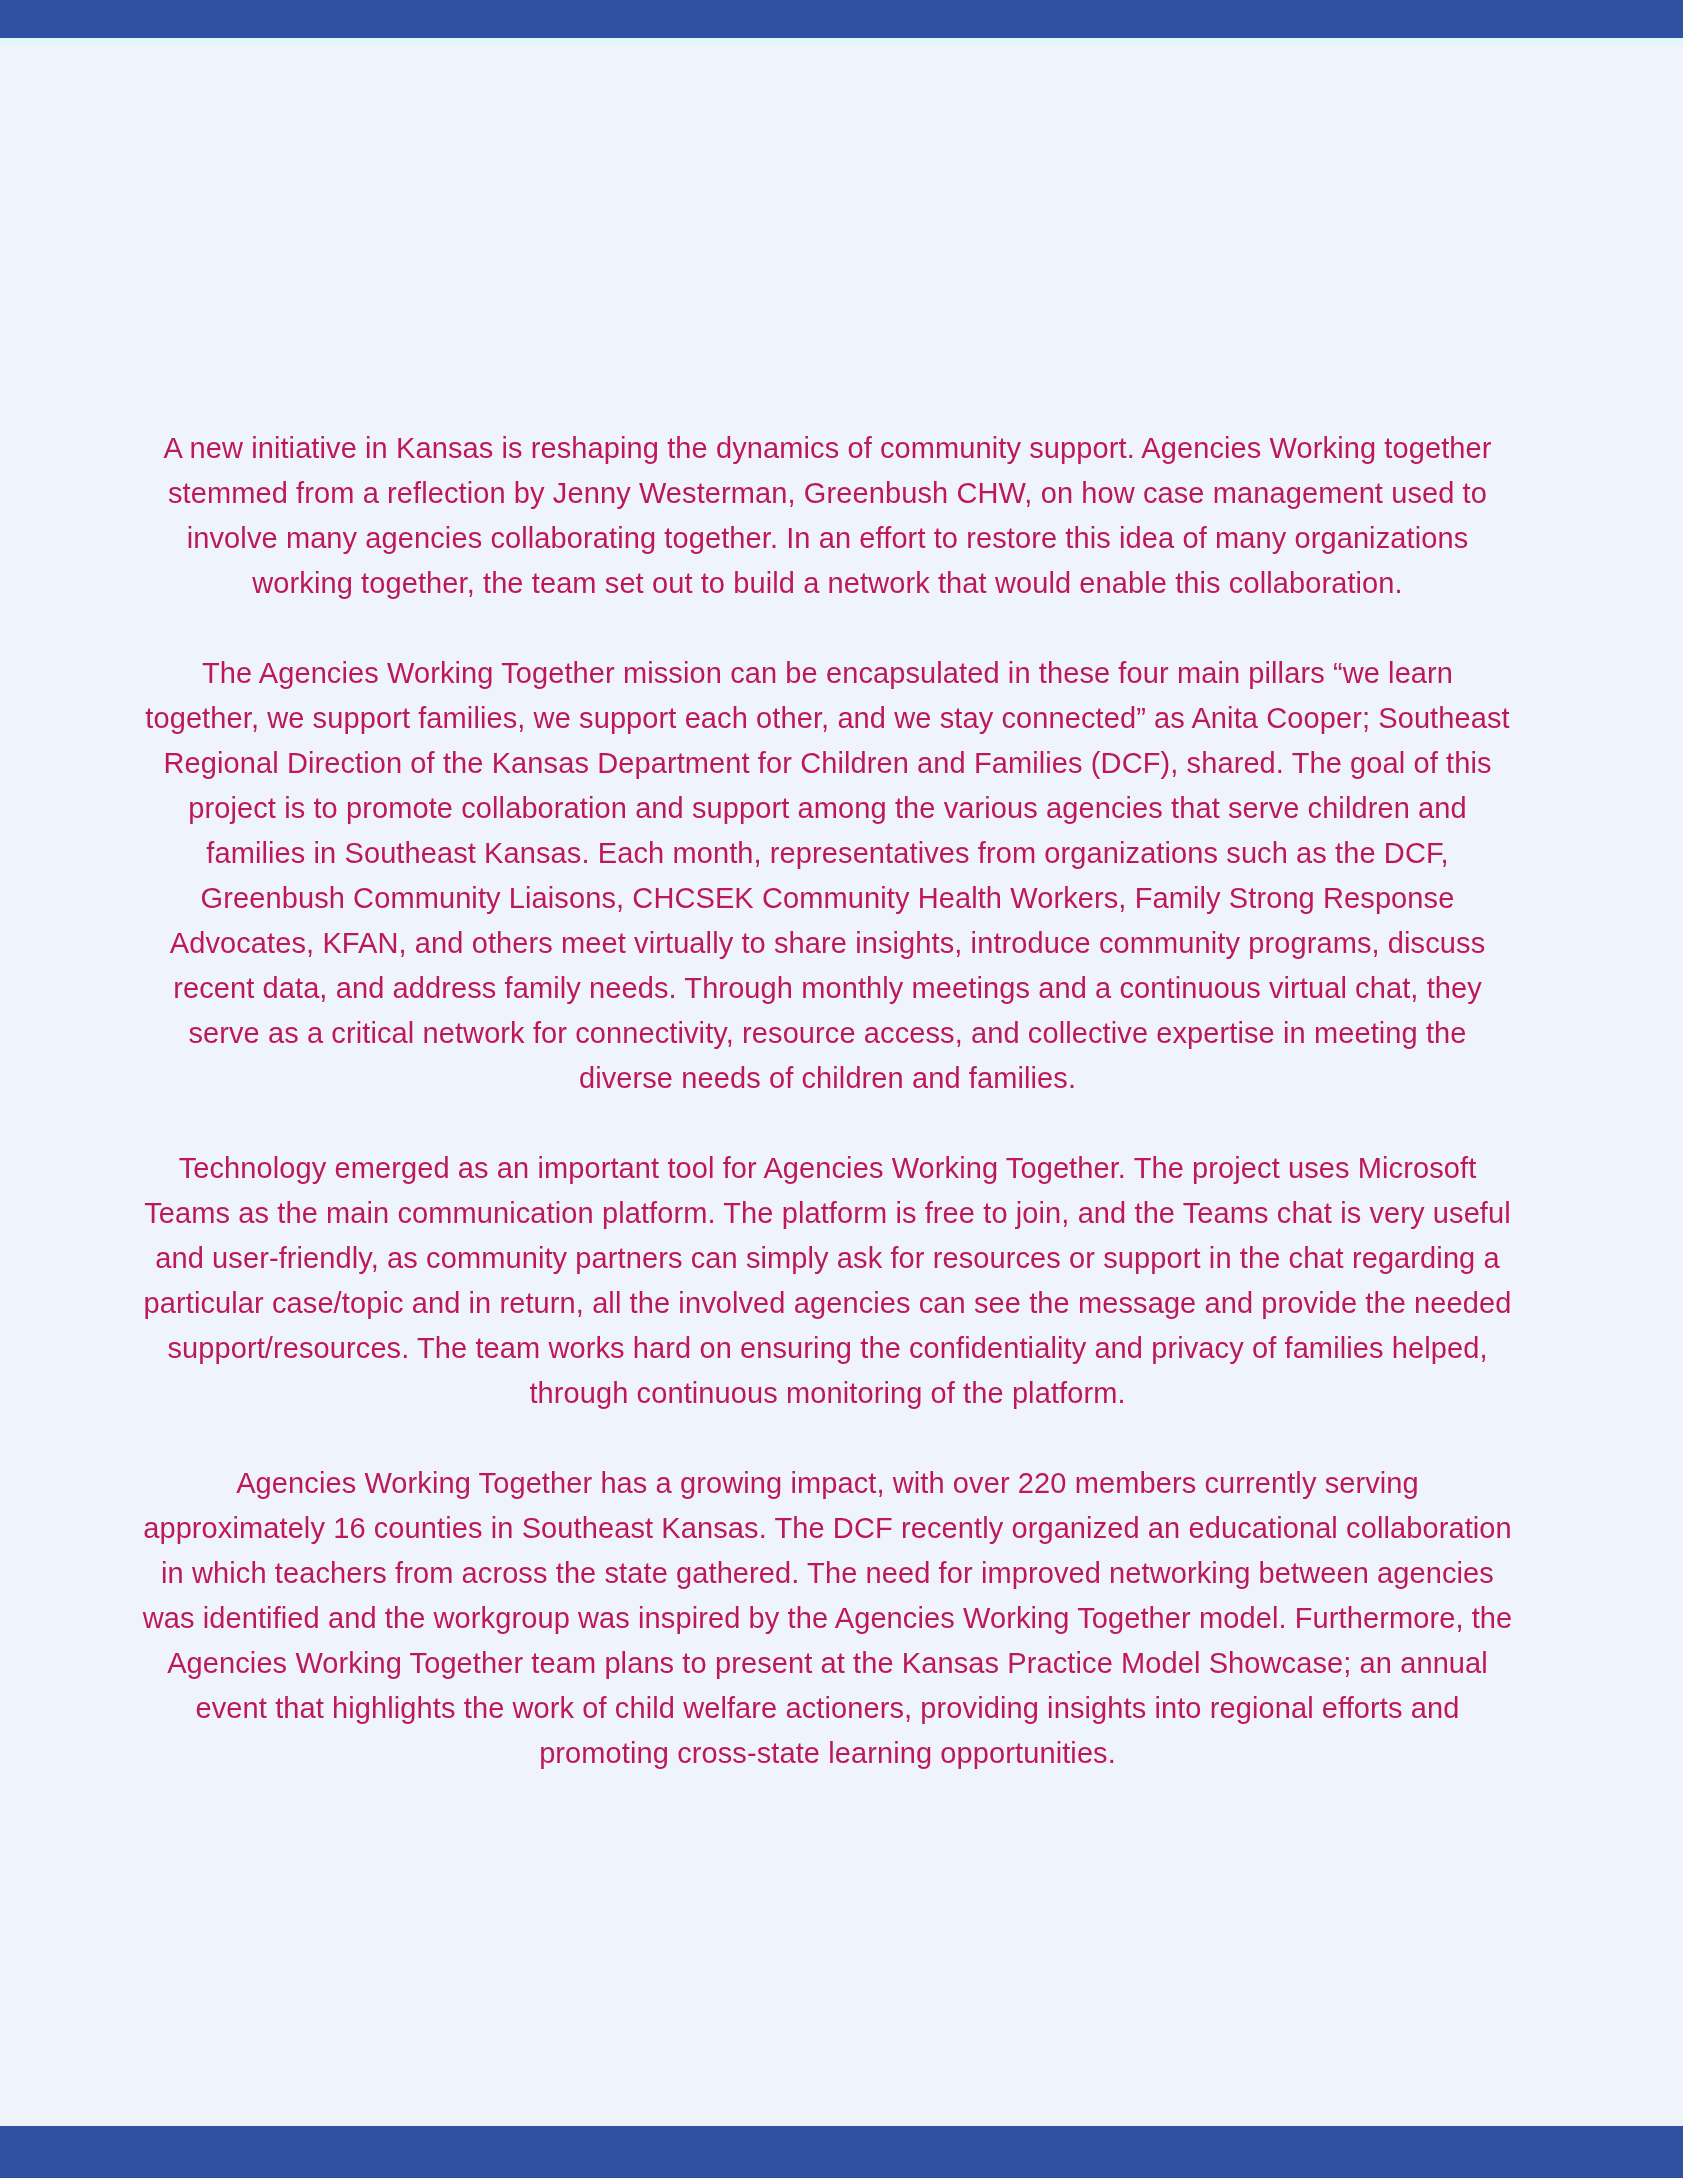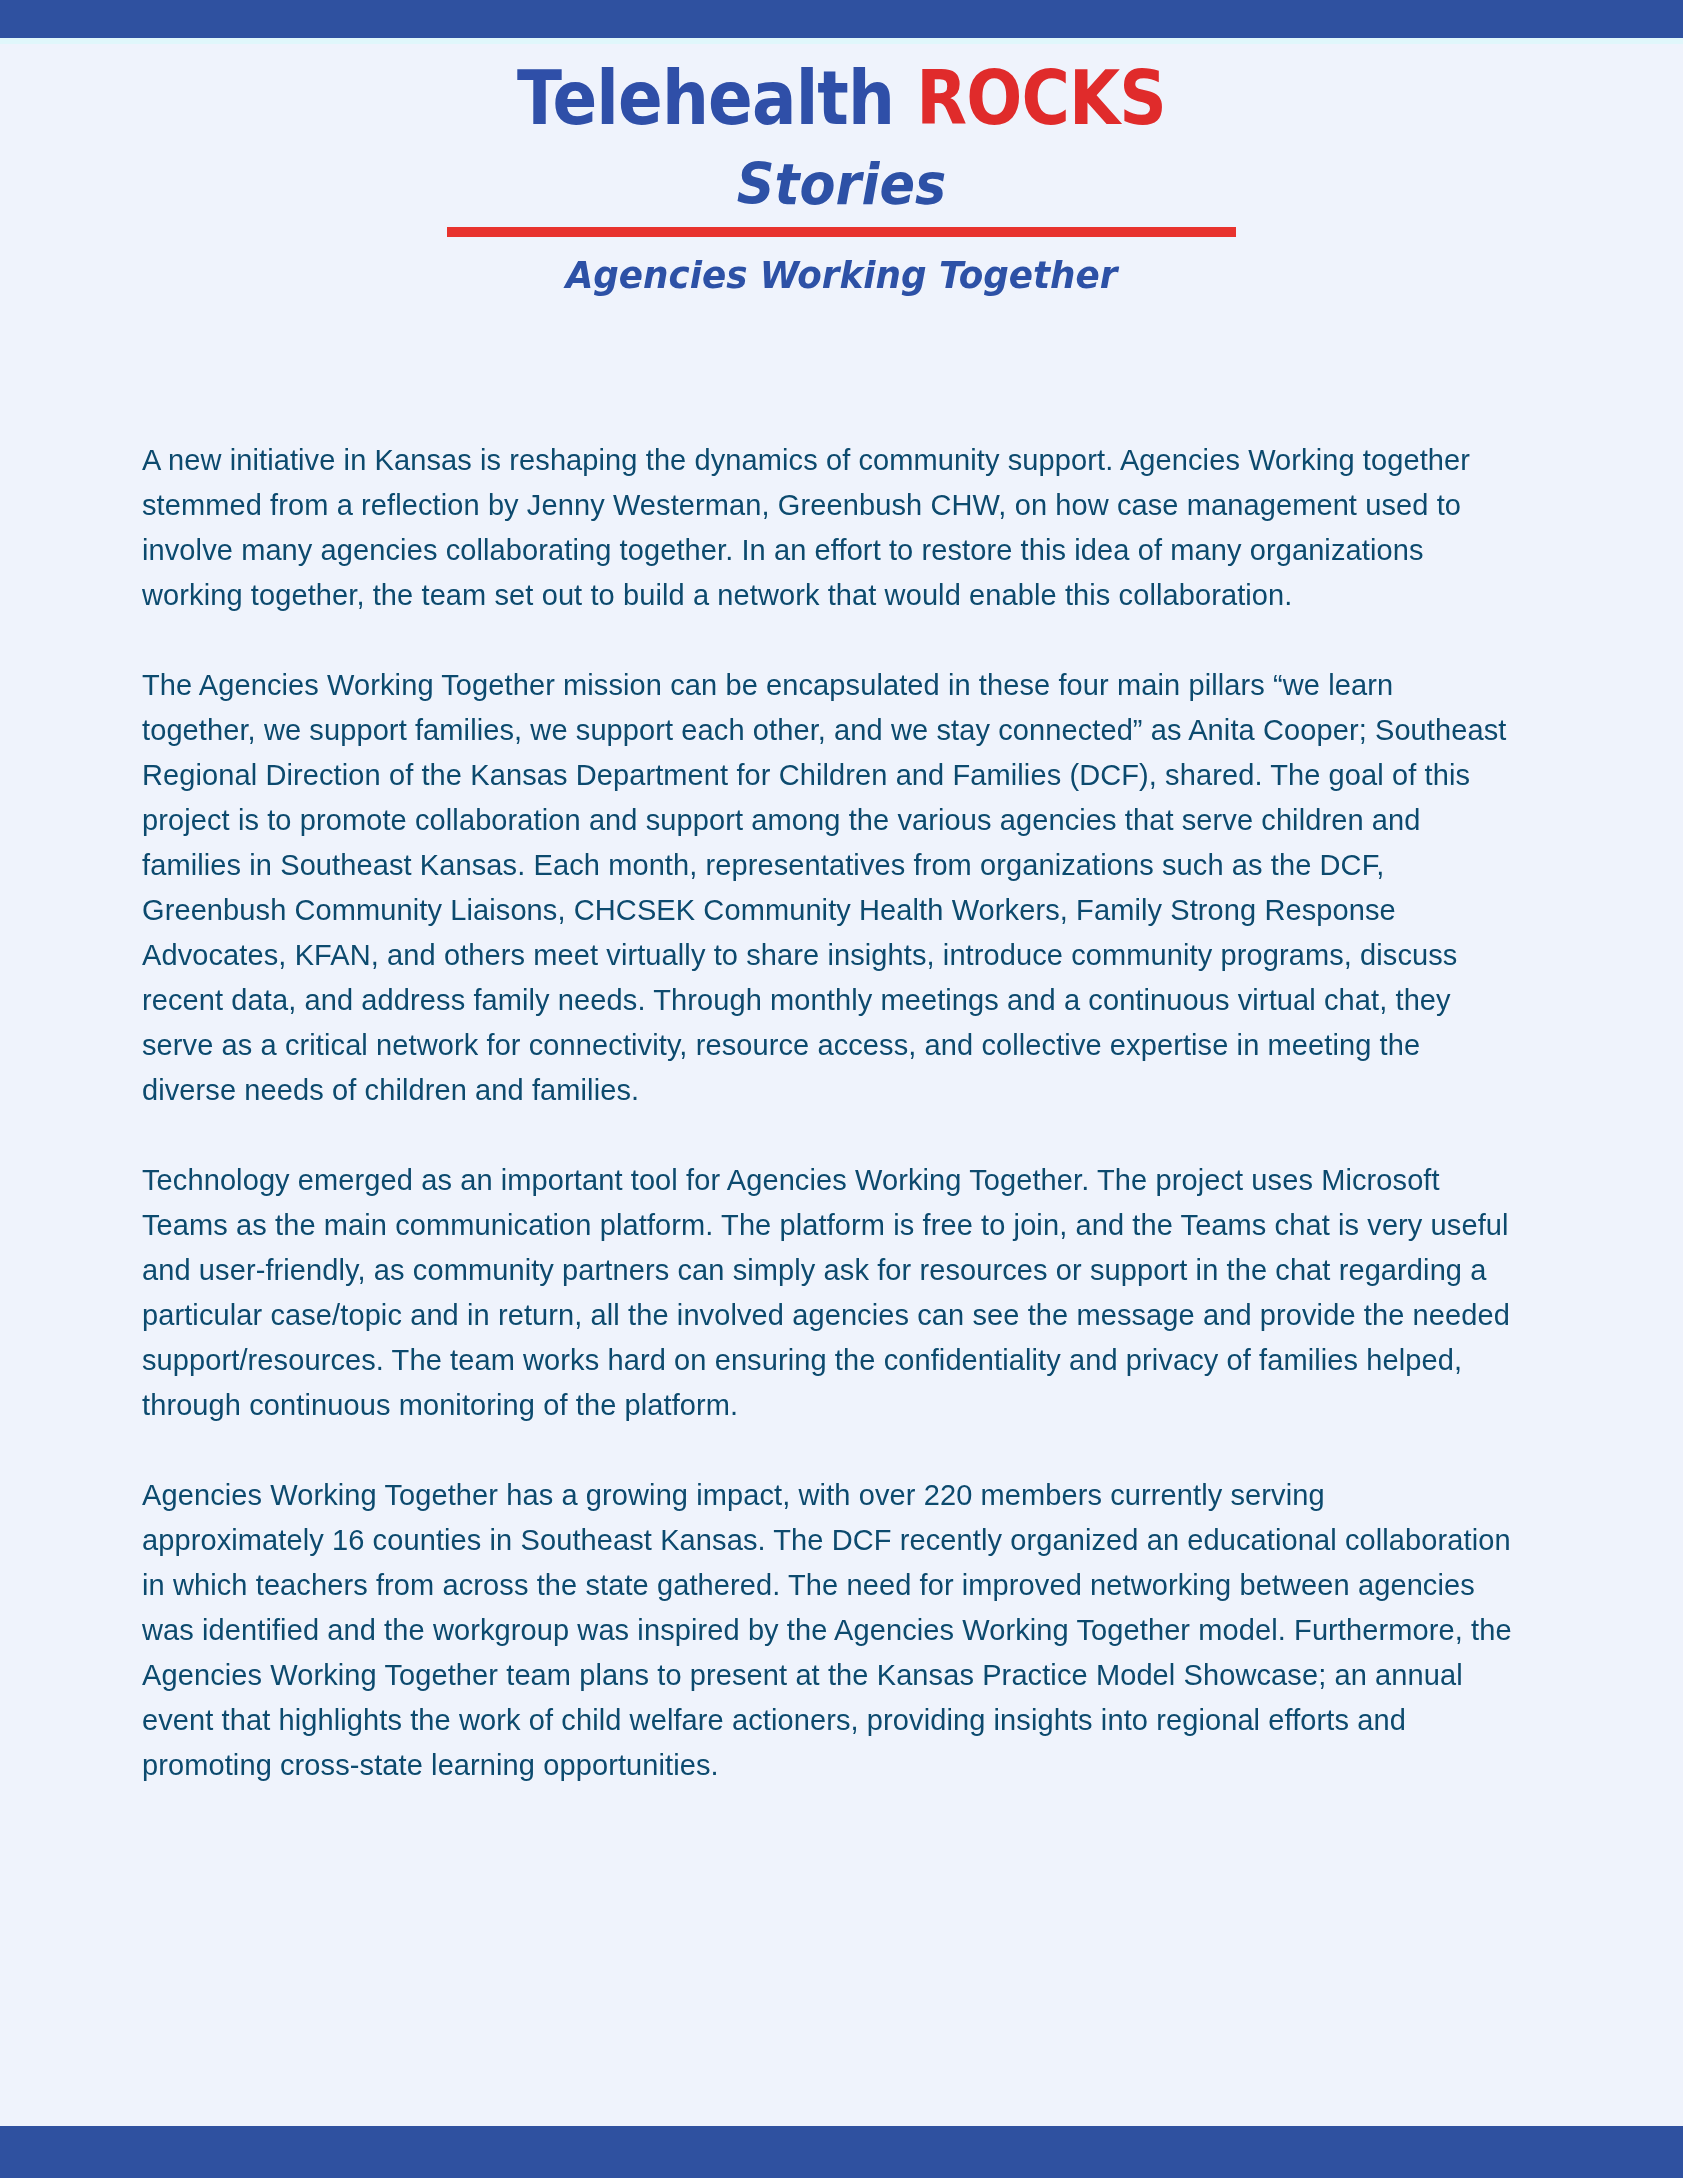--- a/index.html
+++ b/index.html
@@ -113,49 +113,35 @@
     position: absolute;
     top: 426px;
     left: 142px;
     width: 1371px;
   }
 
   .para {
     font-family: "Liberation Sans", sans-serif;
     font-size: 29px;
     line-height: 45px;
-    color: #0c4a6e;
-    margin: 12px 0 45px 0;
+    color: #be185d;
+    margin: 0 0 45px 0;
     letter-spacing: 0.1px;
-    text-align: left;
+    text-align: center;
   }
   .para:last-child { margin-bottom: 0; }
 </style>
 </head>
 <body>
 
 <div class="page">
 
   <div class="bar-top"></div>
   <div class="bar-top-accent"></div>
 
-  <div class="header">
-
-    <h1 class="masthead">
-      <span class="word-telehealth">Telehealth</span><span>&nbsp;</span><span class="word-rocks">ROCKS</span>
-    </h1>
-
-    <h2 class="stories">Stories</h2>
-
-    <div class="rule-wrap">
-      <div class="rule-red"></div>
-    </div>
-
-    <h3 class="tagline">Agencies Working Together</h3>
-  </div>
 
   <div class="article">
     <p class="para">A new initiative in Kansas is reshaping the dynamics of community support. Agencies Working together stemmed from a reflection by Jenny Westerman, Greenbush CHW, on how case management used to involve many agencies collaborating together. In an effort to restore this idea of many organizations working together, the team set out to build a network that would enable this collaboration.</p>
     <p class="para">The Agencies Working Together mission can be encapsulated in these four main pillars “we learn together, we support families, we support each other, and we stay connected” as Anita Cooper; Southeast Regional Direction of the Kansas Department for Children and Families (DCF), shared. The goal of this project is to promote collaboration and support among the various agencies that serve children and families in Southeast Kansas. Each month, representatives from organizations such as the DCF, Greenbush Community Liaisons, CHCSEK Community Health Workers, Family Strong Response Advocates, KFAN, and others meet virtually to share insights, introduce community programs, discuss recent data, and address family needs. Through monthly meetings and a continuous virtual chat, they serve as a critical network for connectivity, resource access, and collective expertise in meeting the diverse needs of children and families.</p>
     <p class="para">Technology emerged as an important tool for Agencies Working Together. The project uses Microsoft Teams as the main communication platform. The platform is free to join, and the Teams chat is very useful and user-friendly, as community partners can simply ask for resources or support in the chat regarding a particular case/topic and in return, all the involved agencies can see the message and provide the needed support/resources. The team works hard on ensuring the confidentiality and privacy of families helped, through continuous monitoring of the platform.</p>
     <p class="para">Agencies Working Together has a growing impact, with over 220 members currently serving approximately 16 counties in Southeast Kansas. The DCF recently organized an educational collaboration in which teachers from across the state gathered. The need for improved networking between agencies was identified and the workgroup was inspired by the Agencies Working Together model. Furthermore, the Agencies Working Together team plans to present at the Kansas Practice Model Showcase; an annual event that highlights the work of child welfare actioners, providing insights into regional efforts and promoting cross-state learning opportunities.</p>
   </div>
 
   <div class="bar-bottom"></div>
 </div>

